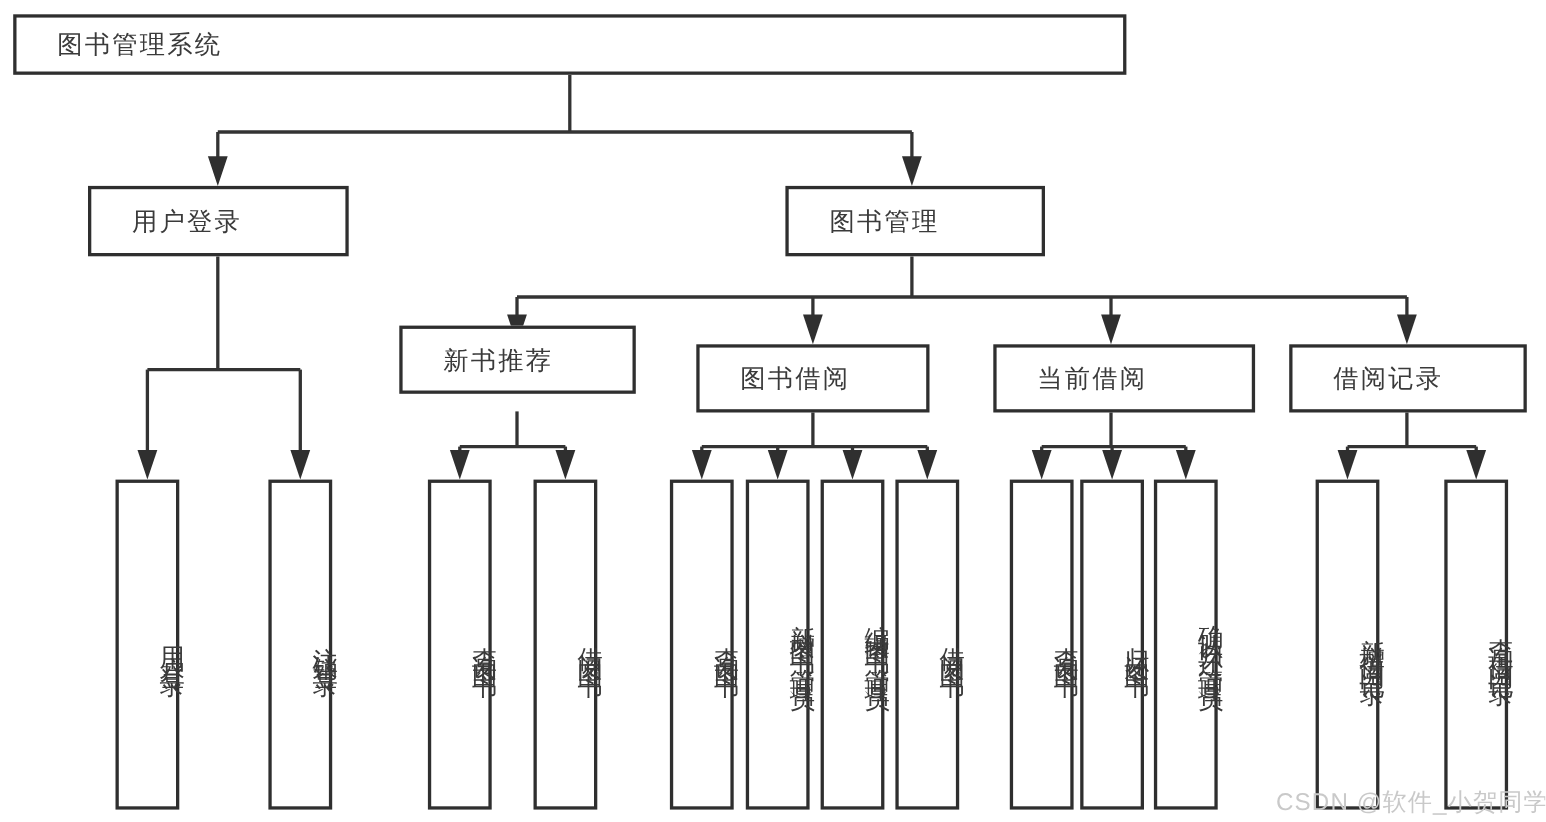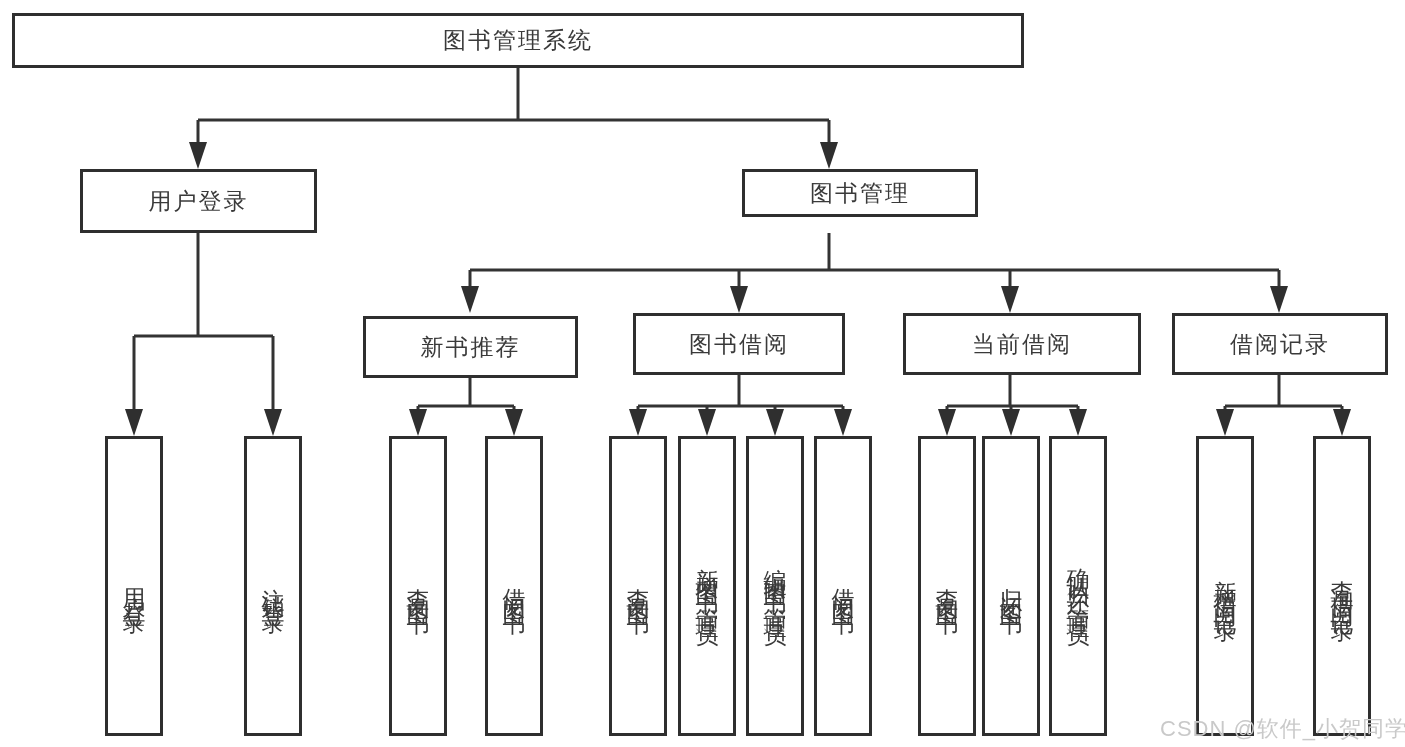--- a/index.html
+++ b/index.html
@@ -1,21 +1,21 @@
 <!DOCTYPE html>
 <html><head>
 <meta charset="utf-8">
 <style>
   html,body { margin:0; padding:0; background:#ffffff; font-family:"Liberation Sans", sans-serif; }
   #canvas { position:relative; width:1405px; height:747px; background:#ffffff; overflow:hidden; }
   #connectors { position:absolute; left:0; top:0; z-index:1; }
   .box {
     position:absolute; box-sizing:border-box; z-index:2;
     border:3px solid #2f2f2f; background:#ffffff;
-    display:flex; align-items:center; justify-content:center;
+    display:flex; align-items:center; padding-left:37px;
   }
   .hl { font-size:23px; letter-spacing:2px; color:#3a3a3a; white-space:nowrap; }
   .v  { width:58px; height:300px; }
   .vl {
     writing-mode:vertical-rl; font-size:23px; letter-spacing:8px;
     color:#3a3a3a; line-height:1;
   }
   #watermark {
     position:absolute; left:1160px; top:714px; z-index:5;
     font-size:22px; color:#c9c9c9; letter-spacing:1px; white-space:nowrap;
@@ -92,25 +92,25 @@
     </g>
   </svg>
 
   <div class="box" style="left:12px;top:13px;width:1012px;height:55px">
     <span class="hl">图书管理系统</span>
   </div>
 
   <div class="box" style="left:80px;top:169px;width:237px;height:64px">
     <span class="hl">用户登录</span>
   </div>
-  <div class="box" style="left:742px;top:169px;width:236px;height:48px">
+  <div class="box" style="left:714px;top:169px;width:236px;height:64px">
     <span class="hl">图书管理</span>
   </div>
 
-  <div class="box" style="left:363px;top:316px;width:215px;height:62px">
+  <div class="box" style="left:363px;top:296px;width:215px;height:62px">
     <span class="hl">新书推荐</span>
   </div>
   <div class="box" style="left:633px;top:313px;width:212px;height:62px">
     <span class="hl">图书借阅</span>
   </div>
   <div class="box" style="left:903px;top:313px;width:238px;height:62px">
     <span class="hl">当前借阅</span>
   </div>
   <div class="box" style="left:1172px;top:313px;width:216px;height:62px">
     <span class="hl">借阅记录</span>

